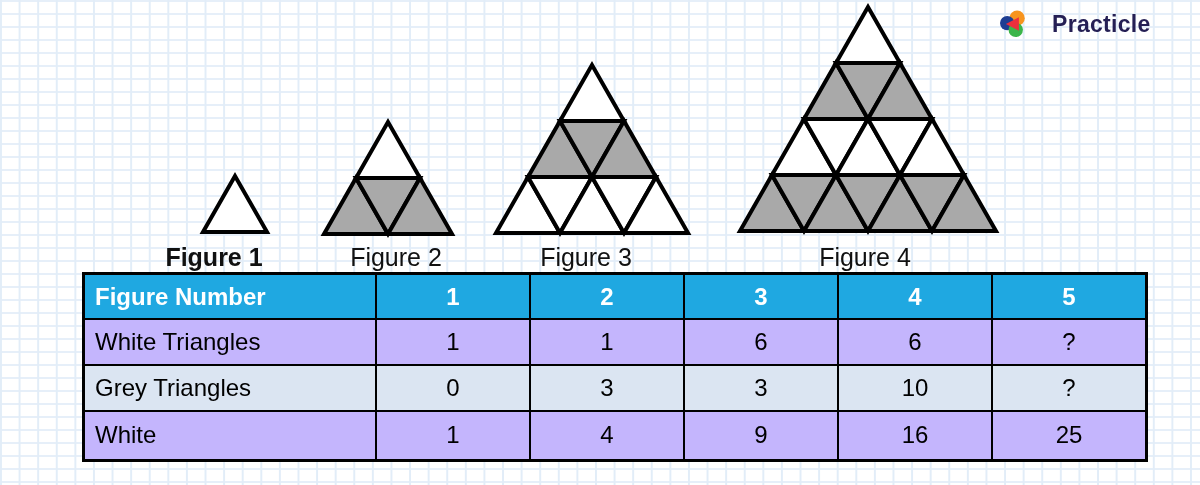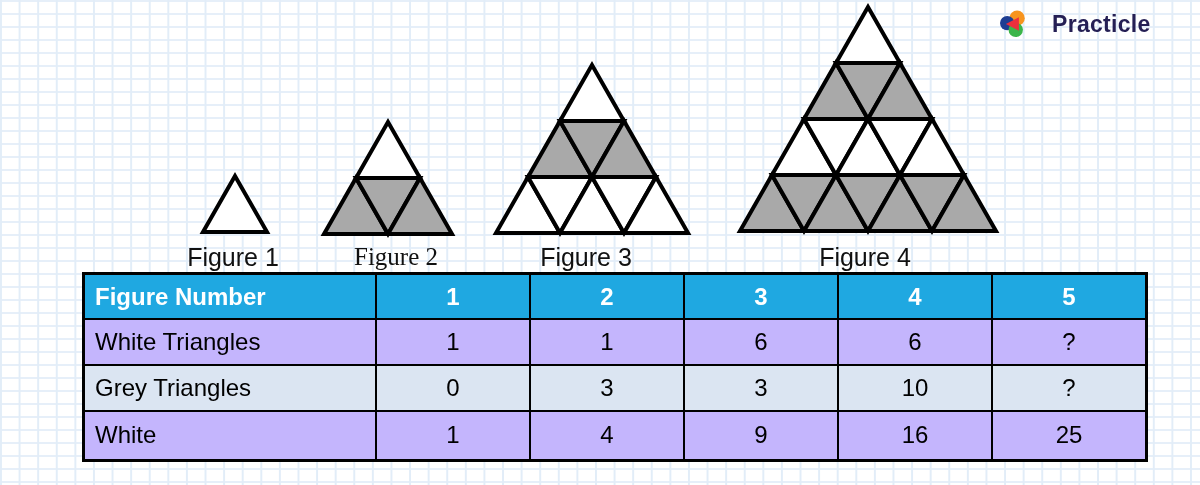--- a/index.html
+++ b/index.html
@@ -67,28 +67,28 @@
     margin-left:16px;
   }
 </style>
 </head>
 <body>
 
 <div id="figures">
     <svg width="74" height="66" class="figure-svg" style="left: 198px; top: 171px;">
       <polygon points="37,5 5,61 69,61" fill="#FFFFFF" stroke="#000000" stroke-width="4"></polygon>
     </svg>
-    <div class="figure-label" style="left: 148px;">Figure 1</div>
+    <div class="figure-label" style="left: 129px; font-weight: bold;">Figure 1</div>
     <svg width="138" height="122" class="figure-svg" style="left: 319px; top: 117px;">
       <polygon points="69,5 37,61 101,61" fill="#FFFFFF" stroke="#000000" stroke-width="4"></polygon>
       <polygon points="37,61 5,117 69,117" fill="#A9A9A9" stroke="#000000" stroke-width="4"></polygon>
       <polygon points="37,61 101,61 69,117" fill="#A9A9A9" stroke="#000000" stroke-width="4"></polygon>
       <polygon points="101,61 69,117 133,117" fill="#A9A9A9" stroke="#000000" stroke-width="4"></polygon>
     </svg>
-    <div class="figure-label" style="left: 311px; font-family: Liberation Serif, serif;">Figure 2</div>
+    <div class="figure-label" style="left: 311px;">Figure 2</div>
     <svg width="202" height="178" class="figure-svg" style="left: 491px; top: 60px;">
       <polygon points="101,5 69,61 133,61" fill="#FFFFFF" stroke="#000000" stroke-width="4"></polygon>
       <polygon points="69,61 37,117 101,117" fill="#A9A9A9" stroke="#000000" stroke-width="4"></polygon>
       <polygon points="69,61 133,61 101,117" fill="#A9A9A9" stroke="#000000" stroke-width="4"></polygon>
       <polygon points="133,61 101,117 165,117" fill="#A9A9A9" stroke="#000000" stroke-width="4"></polygon>
       <polygon points="37,117 5,173 69,173" fill="#FFFFFF" stroke="#000000" stroke-width="4"></polygon>
       <polygon points="37,117 101,117 69,173" fill="#FFFFFF" stroke="#000000" stroke-width="4"></polygon>
       <polygon points="101,117 69,173 133,173" fill="#FFFFFF" stroke="#000000" stroke-width="4"></polygon>
       <polygon points="101,117 165,117 133,173" fill="#FFFFFF" stroke="#000000" stroke-width="4"></polygon>
       <polygon points="165,117 133,173 197,173" fill="#FFFFFF" stroke="#000000" stroke-width="4"></polygon>

